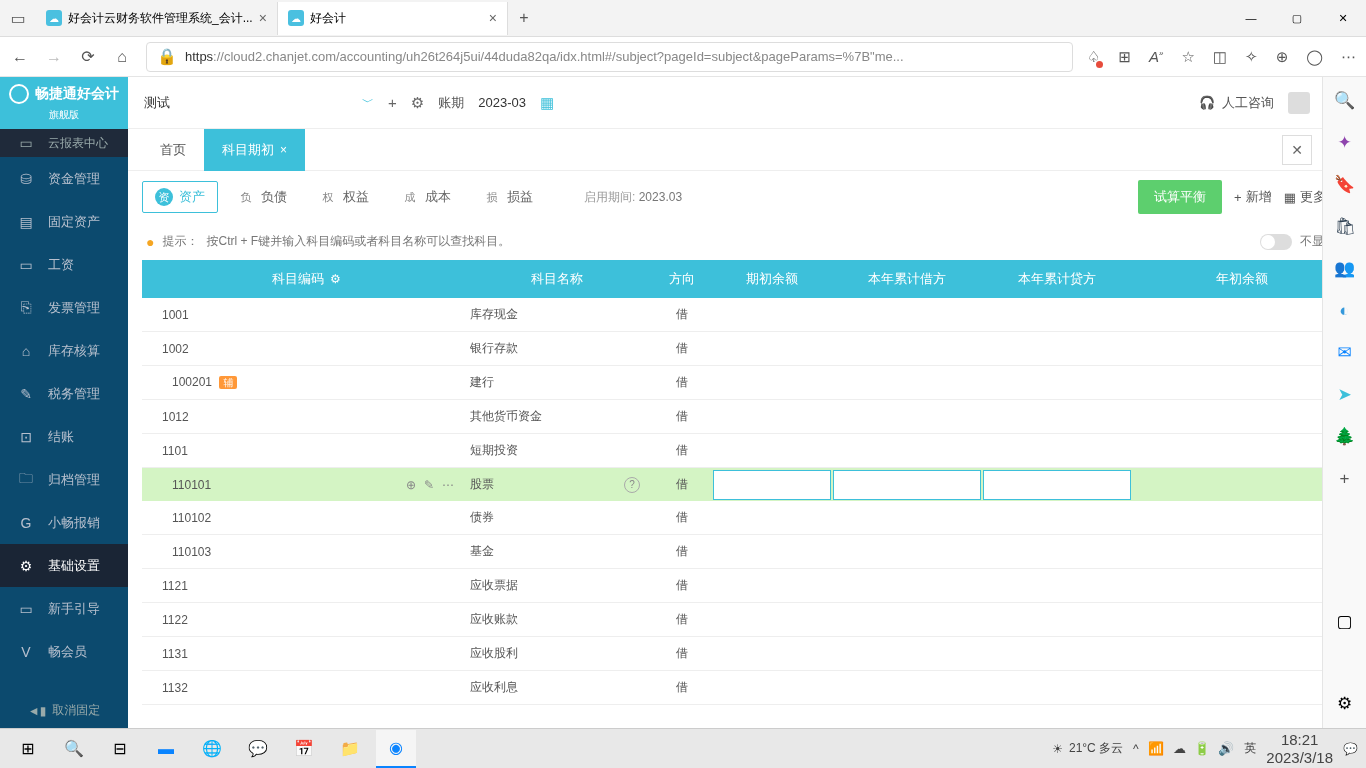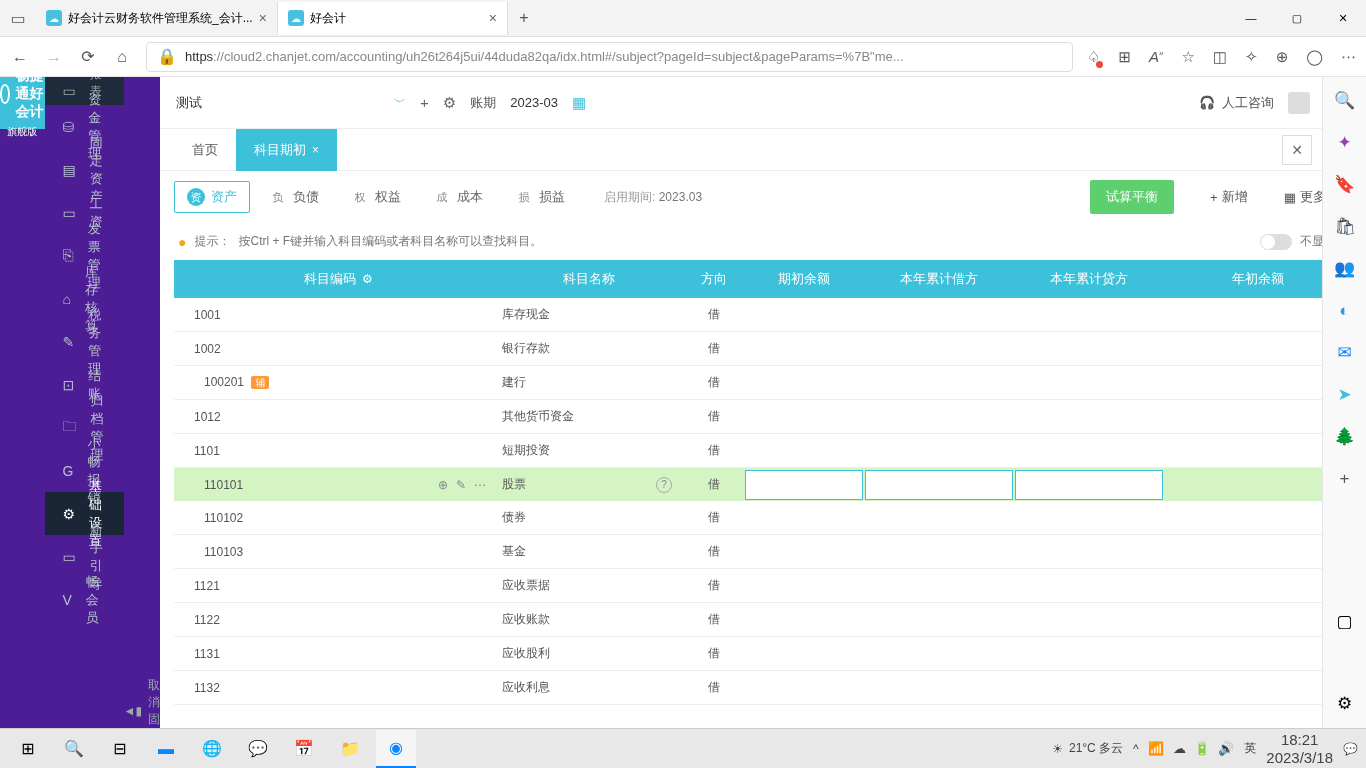--- a/index.html
+++ b/index.html
@@ -23,21 +23,21 @@
 .url-bar { flex: 1; display: flex; align-items: center; background: #fff; border: 1px solid #ddd; border-radius: 4px; height: 30px; padding: 0 10px; gap: 8px; }
 .url-text { font-size: 13px; color: #666; overflow: hidden; white-space: nowrap; flex: 1; }
 .url-text .https { color: #333; }
 .url-text .gray { color: #888; }
 .right-icons { display: flex; gap: 18px; align-items: center; }
 .ri { color: #555; font-size: 15px; position: relative; }
 .ri .dot { position: absolute; bottom: -2px; right: -3px; width: 7px; height: 7px; background: #e74c3c; border-radius: 50%; }
 
 
 .app { display: flex; height: 651px; }
-.sidebar { width: 160px; background: #4c1d95; color: #b8c0ce; display: flex; flex-direction: row; }
+.sidebar { width: 128px; background: #0c4a6e; color: #b8c0ce; display: flex; flex-direction: column; }
 .logo-area { height: 52px; background: #3dc0da; display: flex; align-items: center; justify-content: center; gap: 6px; flex-direction: column; color: #fff; font-size: 14px; font-weight: bold; }
 .logo-row { display: flex; align-items: center; gap: 6px; }
 .logo-icon { width: 20px; height: 20px; border: 2px solid #fff; border-radius: 50%; position: relative; }
 .logo-badge { font-size: 10px; font-weight: normal; margin-top: -2px; }
 .side-item { height: 43px; display: flex; align-items: center; padding: 0 18px; gap: 14px; font-size: 13px; cursor: pointer; }
 .side-item.cut { background: #1f2a3a; color: #9aa; height: 28px; font-size: 12px; overflow: hidden; }
 .side-item.active { background: #1a2535; color: #fff; }
 .side-item .si-icon { width: 16px; font-size: 14px; text-align: center; }
 .side-pin { margin-top: auto; height: 35px; display: flex; align-items: center; justify-content: center; gap: 6px; font-size: 12px; color: #9aa; cursor: pointer; }
 
@@ -60,23 +60,23 @@
 .page-tab .x { font-size: 12px; }
 .tabs-right { margin-left: auto; display: flex; gap: 10px; }
 .sq-btn { width: 30px; height: 30px; border: 1px solid #ddd; display: flex; align-items: center; justify-content: center; color: #666; font-size: 14px; }
 
 .toolbar { height: 52px; display: flex; align-items: center; padding: 0 14px; gap: 6px; }
 .cat-tab { display: flex; align-items: center; gap: 6px; padding: 6px 12px; font-size: 13px; color: #666; border: 1px solid transparent; }
 .cat-tab.active { color: #3dc0da; border: 1px solid #3dc0da; border-radius: 2px; }
 .cat-icon { width: 18px; height: 18px; border-radius: 50%; display: flex; align-items: center; justify-content: center; font-size: 11px; }
 .cat-tab.active .cat-icon { background: #3dc0da; color: #fff; }
 .cat-icon.g { color: #888; }
-.enable-period { margin-left: 20px; font-size: 12px; color: #999; }
+.enable-period { margin-left: 32px; font-size: 12px; color: #999; }
 .ep-val { color: #777; }
-.toolbar-right { margin-left: auto; display: flex; align-items: center; gap: 36px; }
+.toolbar-right { margin-left: auto; display: flex; align-items: center; gap: 12px; }
 .btn-primary { background: #5dcf6e; color: #fff; padding: 8px 16px; font-size: 13px; border: none; border-radius: 2px; }
 .link-btn { color: #555; font-size: 13px; display: flex; align-items: center; gap: 4px; }
 
 .hint-bar { padding: 10px 18px; display: flex; align-items: center; gap: 8px; font-size: 12px; color: #777; }
 .hint-icon { color: #f5a623; font-size: 14px; }
 .hint-right { margin-left: auto; display: flex; align-items: center; gap: 8px; }
 .toggle { width: 32px; height: 16px; background: #ddd; border-radius: 8px; position: relative; }
 .toggle::after { content: ''; width: 14px; height: 14px; background: #fff; border-radius: 50%; position: absolute; top: 1px; left: 1px; }
 
 .table-wrap { flex: 1; overflow: hidden; padding: 0 14px; }

